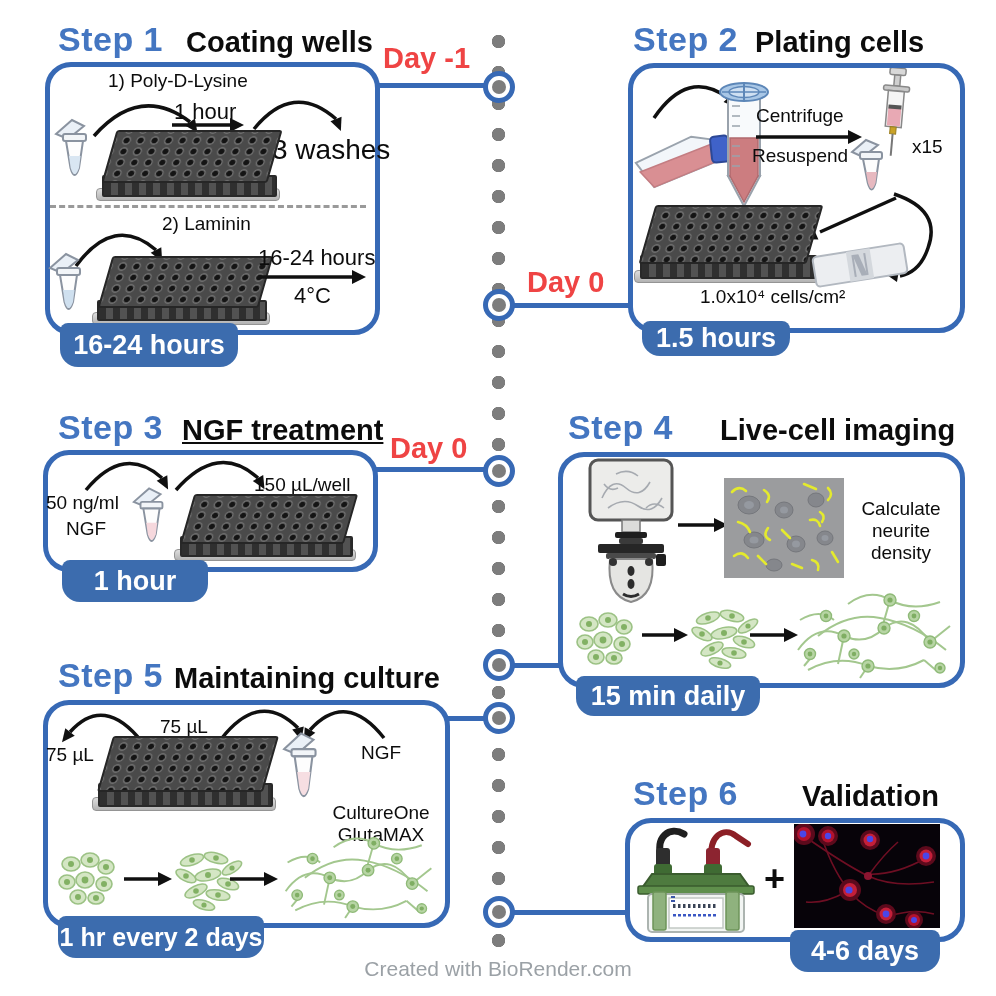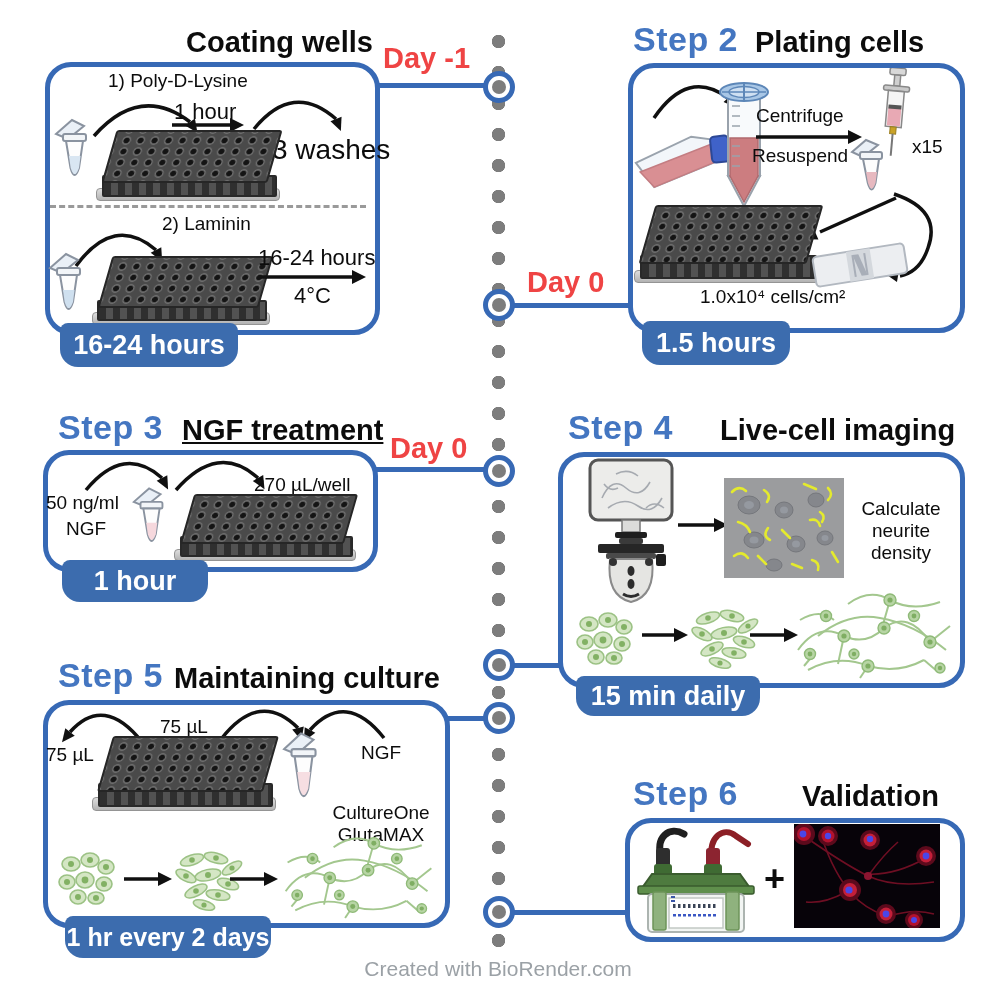--- a/index.html
+++ b/index.html
@@ -54,20 +54,21 @@
   <div class="node" style="left:483px;top:71px;"></div>
   <div class="node" style="left:483px;top:289px;"></div>
   <div class="node" style="left:483px;top:455px;"></div>
   <div class="node" style="left:483px;top:649px;"></div>
   <div class="node" style="left:483px;top:702px;"></div>
   <div class="node" style="left:483px;top:896px;"></div>
   <div class="day" style="left:383px;top:42px;">Day -1</div>
   <div class="day" style="left:527px;top:266px;">Day 0</div>
   <div class="day" style="left:390px;top:432px;">Day 0</div>
 
+  <div class="steplab" style="left:58px;top:20px;">Step 1</div>
   <div class="title" style="left:186px;top:26px;">Coating wells</div>
   <div class="box" style="left:45px;top:62px;width:325px;height:263px;"></div>
   <div class="note" style="left:108px;top:70px;">1) Poly-D-Lysine</div>
   <svg class="abs" style="left:88px;top:94px;" width="112" height="48" viewBox="0 0 112 48">
     <path class="ink" d="M6 42 Q52 -10 102 28"></path>
       <polygon class="head" points="0,-6 13,0 0,6" transform="translate(102,28) rotate(55)"></polygon>
   </svg>
   <div class="note" style="left:174px;top:99px;font-size:22px;">1 hour</div>
   <svg class="abs" style="left:172px;top:118px;" width="72" height="14" viewBox="0 0 72 14">
     <line class="ink" x1="0" y1="7" x2="58" y2="7"></line>
@@ -186,42 +187,42 @@
   <svg class="abs" style="left:810px;top:238px;" width="100" height="54" viewBox="0 0 100 54">
     <g transform="rotate(-9 50 27)">
       <rect x="4" y="12" width="92" height="30" rx="4" fill="#eceef1" stroke="#b2b8c0" stroke-width="2"></rect>
       <rect x="38" y="12" width="24" height="30" fill="#d4d8dd"></rect>
       <polygon points="44,16 50,16 56,38 50,38" fill="#a8aeb8"></polygon>
       <line x1="44" y1="38" x2="44" y2="16" stroke="#a8aeb8" stroke-width="2"></line>
       <line x1="56" y1="38" x2="56" y2="16" stroke="#a8aeb8" stroke-width="2"></line>
     </g>
   </svg>
   <div class="note" style="left:700px;top:286px;">1.0x10⁴ cells/cm²</div>
-  <div class="badge" style="left:642px;top:321px;width:148px;height:44px;">1.5 hours</div>
+  <div class="badge" style="left:642px;top:321px;width:148px;height:35px;">1.5 hours</div>
 
   <div class="steplab" style="left:58px;top:408px;">Step 3</div>
   <div class="title" style="left:182px;top:414px;text-decoration:underline;">NGF treatment</div>
   <div class="box" style="left:43px;top:450px;width:325px;height:112px;"></div>
   <svg class="abs" style="left:80px;top:454px;" width="92" height="42" viewBox="0 0 92 42">
     <path class="ink" d="M6 36 Q44 -10 82 24"></path>
       <polygon class="head" points="0,-6 13,0 0,6" transform="translate(82,24) rotate(62)"></polygon>
   </svg>
   <svg class="abs" style="left:170px;top:454px;" width="96" height="42" viewBox="0 0 96 42">
     <path class="ink" d="M6 36 Q48 -12 88 24"></path>
       <polygon class="head" points="0,-6 13,0 0,6" transform="translate(88,24) rotate(60)"></polygon>
   </svg>
   <div class="note" style="left:46px;top:492px;">50 ng/ml</div>
   <div class="note" style="left:66px;top:518px;">NGF</div>
   <svg class="abs" style="left:130px;top:484px;" width="42" height="72" viewBox="0 0 44 74">
     <polygon points="4,18 20,4 32,10 16,23" fill="#eaf0f7" stroke="#8a93a0" stroke-width="2"></polygon>
     <rect x="11" y="18" width="23" height="7" rx="2" fill="#f2f5f8" stroke="#8a93a0" stroke-width="2"></rect>
     <path d="M14 25 L31 25 L27 52 Q22.5 66 18.5 52 Z" fill="#fdfdfd" stroke="#8a93a0" stroke-width="2"></path>
     <path d="M17 40 L28.5 40 L27 52 Q22.5 64 18.7 52 Z" fill="#f6d8dd"></path>
   </svg>
-  <div class="note" style="left:254px;top:474px;">270 µL/well</div>
+  <div class="note" style="left:254px;top:474px;">150 µL/well</div>
   <div class="plate" style="left:174px;top:494px;width:184px;height:66px;">
     <div class="plate-base"></div>
       <div class="plate-front"></div>
       <div class="plate-top"></div>
   </div>
   <div class="badge" style="left:62px;top:560px;width:146px;height:42px;">1 hour</div>
 
   <div class="steplab" style="left:568px;top:408px;">Step 4</div>
   <div class="title" style="left:720px;top:414px;">Live-cell imaging</div>
   <div class="box" style="left:558px;top:452px;width:397px;height:226px;"></div>
@@ -507,21 +508,21 @@
         <circle cx="140" cy="58" r="2.6"></circle>
         <circle cx="78" cy="82" r="2.6"></circle>
       <circle cx="100" cy="16" r="2.6"></circle>
         <circle cx="36" cy="32" r="2.4"></circle>
         <circle cx="124" cy="32" r="2.4"></circle>
         <circle cx="20" cy="70" r="2.4"></circle>
       <circle cx="150" cy="84" r="2.2"></circle>
         <circle cx="64" cy="70" r="2.2"></circle>
     </g>
   </svg>
-  <div class="badge" style="left:58px;top:916px;width:206px;height:42px;font-size:25px;margin-left:7px;">1 hr every 2 days</div>
+  <div class="badge" style="left:58px;top:916px;width:206px;height:42px;font-size:25px;">1 hr every 2 days</div>
 
   <div class="steplab" style="left:633px;top:774px;">Step 6</div>
   <div class="title" style="left:802px;top:780px;">Validation</div>
   <div class="box" style="left:625px;top:818px;width:330px;height:114px;"></div>
   <svg class="abs" style="left:636px;top:822px;" width="120" height="112" viewBox="0 0 120 112">
     <path d="M26 38 C18 14 34 4 48 12" stroke="#1f1f1f" stroke-width="7" fill="none" stroke-linecap="round"></path>
     <path d="M76 38 C72 14 88 4 100 14 L112 22" stroke="#8c1f26" stroke-width="6" fill="none" stroke-linecap="round"></path>
     <rect x="20" y="26" width="14" height="22" rx="3" fill="#2e2e2e"></rect>
     <rect x="70" y="26" width="14" height="22" rx="3" fill="#8c2430"></rect>
     <rect x="18" y="42" width="18" height="14" rx="3" fill="#3f6b33"></rect>
@@ -588,15 +589,16 @@
         <circle cx="92" cy="90" r="10" fill="#5c0a1c"></circle>
           <circle cx="92" cy="90" r="6.5" fill="#c41f39"></circle>
           <circle cx="92" cy="90" r="3.4" fill="#4b46e8"></circle>
         <circle cx="120" cy="96" r="9" fill="#5c0a1c"></circle>
           <circle cx="120" cy="96" r="6" fill="#b3122e"></circle>
           <circle cx="120" cy="96" r="3" fill="#4b46e8"></circle>
         <circle cx="74" cy="52" r="4" fill="#8c1530"></circle>
       </g>
     </svg>
   </div>
+  <div class="badge" style="left:790px;top:930px;width:150px;height:42px;">4-6 days</div>
 
   <div class="footer">Created with BioRender.com</div>
 </div>
 
 </body></html>

